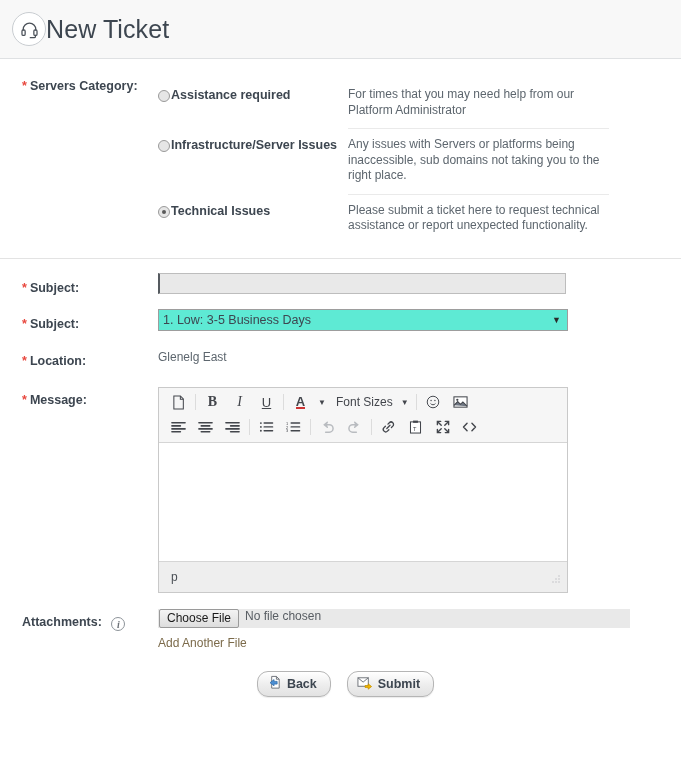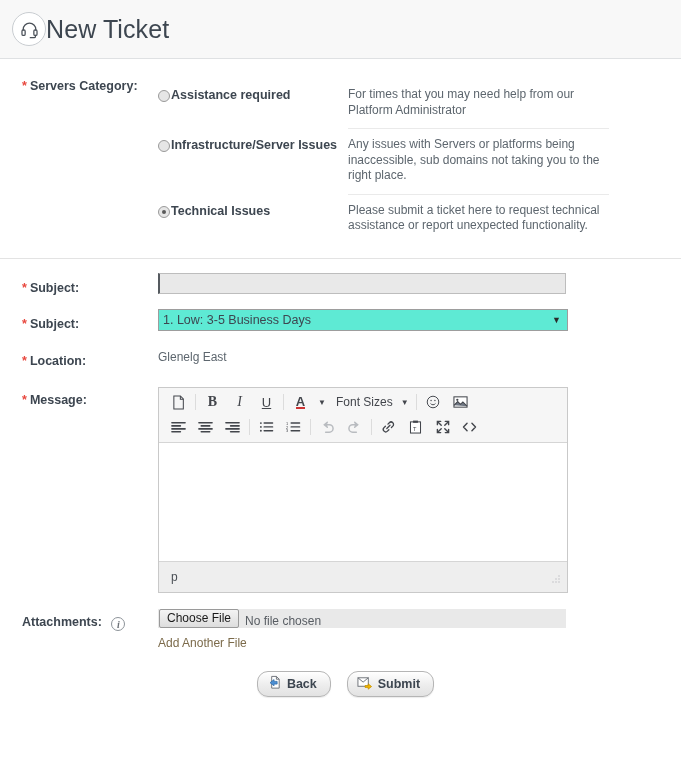--- a/index.html
+++ b/index.html
@@ -232,25 +232,25 @@
     border-radius: 50%;
     color: #6b7076;
     font-size: 10px;
     font-family: "Liberation Serif", serif;
     font-style: italic;
     font-weight: bold;
     margin-left: 6px;
     vertical-align: -2px;
   }
   .file-row {
-    width: 408px;
+    width: 472px;
     height: 19px;
     background: #e9e9e9;
     display: flex;
-    align-items: flex-end;
+    align-items: flex-start;
   }
   .choose-file-btn {
     background: linear-gradient(#f4f4f4, #dddddd);
     border: 1px solid #9a9a9a;
     border-radius: 2px;
     font-size: 12px;
     color: #1a1a1a;
     padding: 1px 7px;
     margin: 0 6px 0 1px;
     font-family: "Liberation Sans", sans-serif;

